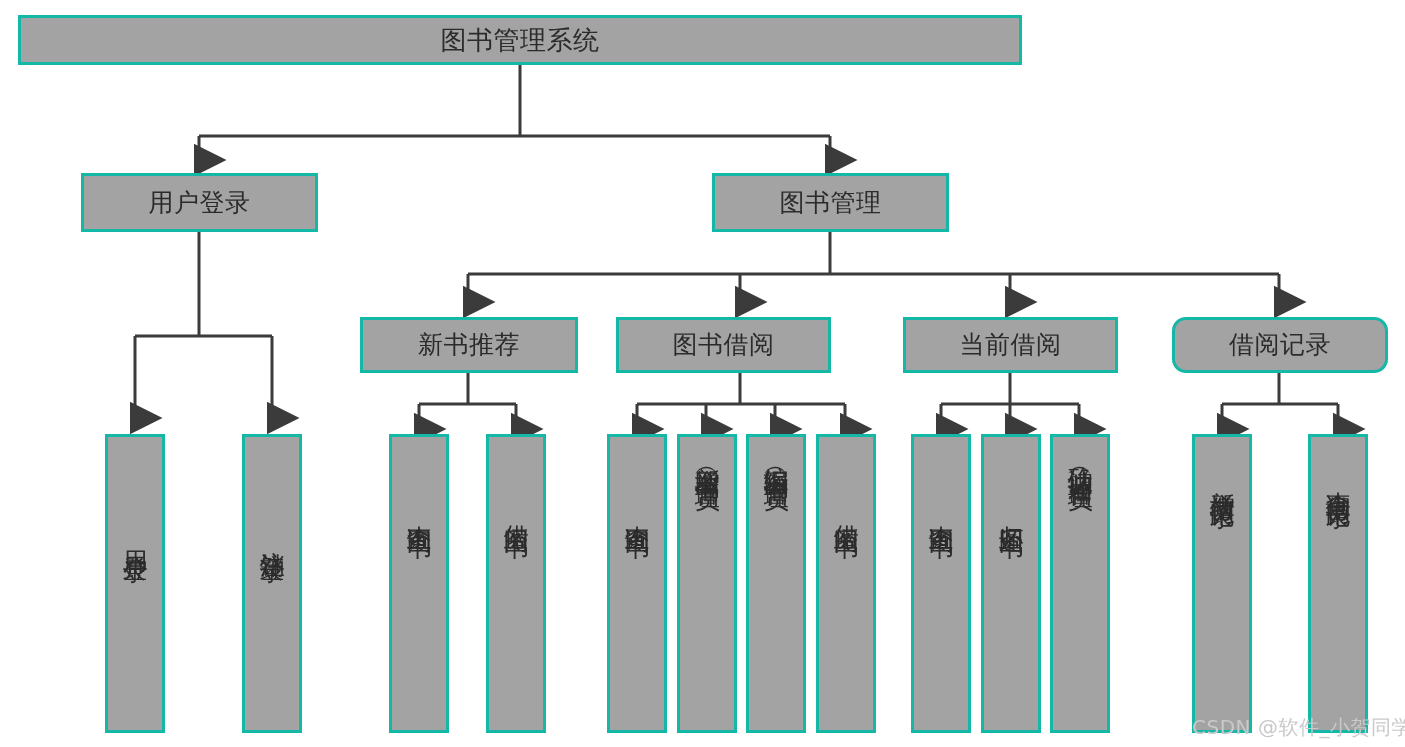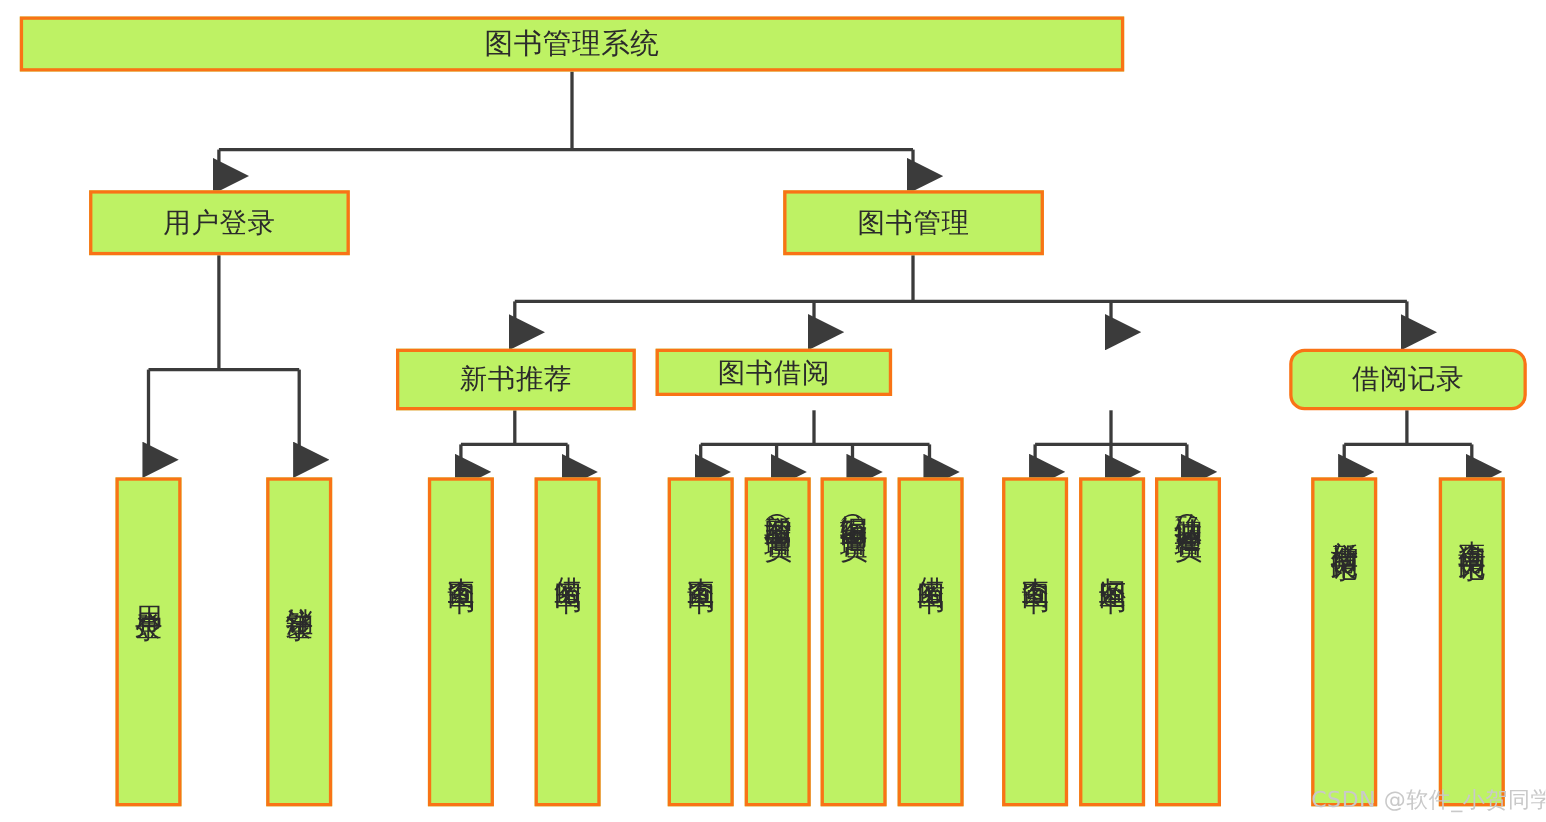--- a/index.html
+++ b/index.html
@@ -21,22 +21,22 @@
     position: absolute;
     left: 0;
     top: 0;
     width: 1405px;
     height: 747px;
     pointer-events: none;
   }
   .node {
     position: absolute;
     box-sizing: border-box;
-    border: 3px solid #f97316;
-    background: #bef264;
+    border: 3px solid #14b8a6;
+    background: #a3a3a3;
     display: flex;
     align-items: center;
     justify-content: center;
     color: #2b2b2b;
   }
   .node .label {
     display: block;
     text-align: center;
     line-height: 1.18;
   }
@@ -148,22 +148,25 @@
   <div class="node horiz" style="left:81px; top:173px; width:237px; height:59px;">
     <span class="label">用户登录</span>
   </div>
   <div class="node horiz" style="left:712px; top:173px; width:237px; height:59px;">
     <span class="label">图书管理</span>
   </div>
 
   <div class="node horiz" style="left:360px; top:317px; width:218px; height:56px;">
     <span class="label">新书推荐</span>
   </div>
-  <div class="node horiz" style="left:596px; top:317px; width:215px; height:43px;justify-content:center;">
+  <div class="node horiz" style="left:616px; top:317px; width:215px; height:56px;justify-content:center;">
     <span class="label">图书借阅</span>
+  </div>
+  <div class="node horiz" style="left:903px; top:317px; width:215px; height:56px;">
+    <span class="label">当前借阅</span>
   </div>
   <div class="node horiz" style="left:1172px; top:317px; width:216px; height:56px;border-radius:14px;">
     <span class="label">借阅记录</span>
   </div>
 
   <div class="node vert mid" style="left:105px; top:434px; width:60px; height:299px;">
     <span class="label">用户登录</span>
   </div>
   <div class="node vert mid" style="left:242px; top:434px; width:60px; height:299px;">
     <span class="label">注销登录</span>

